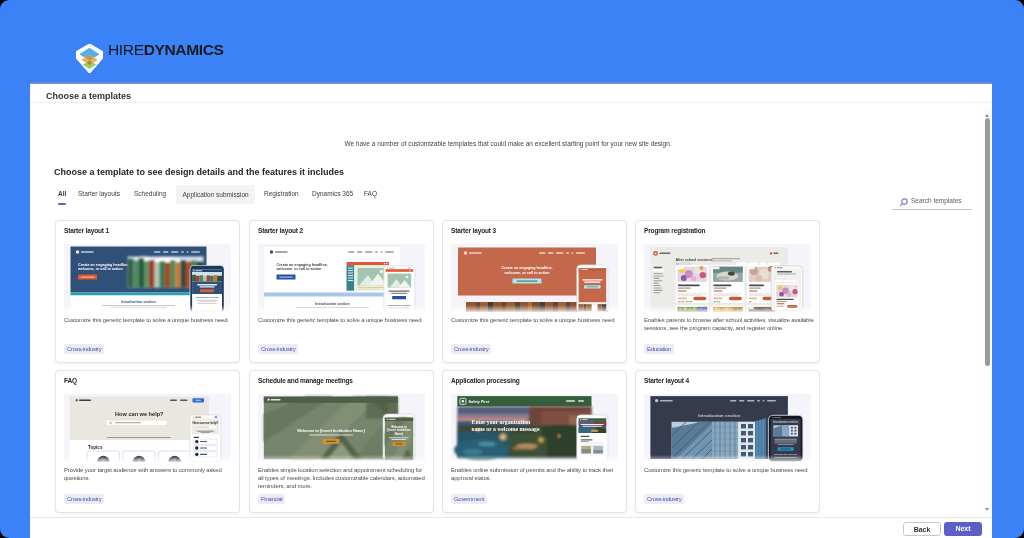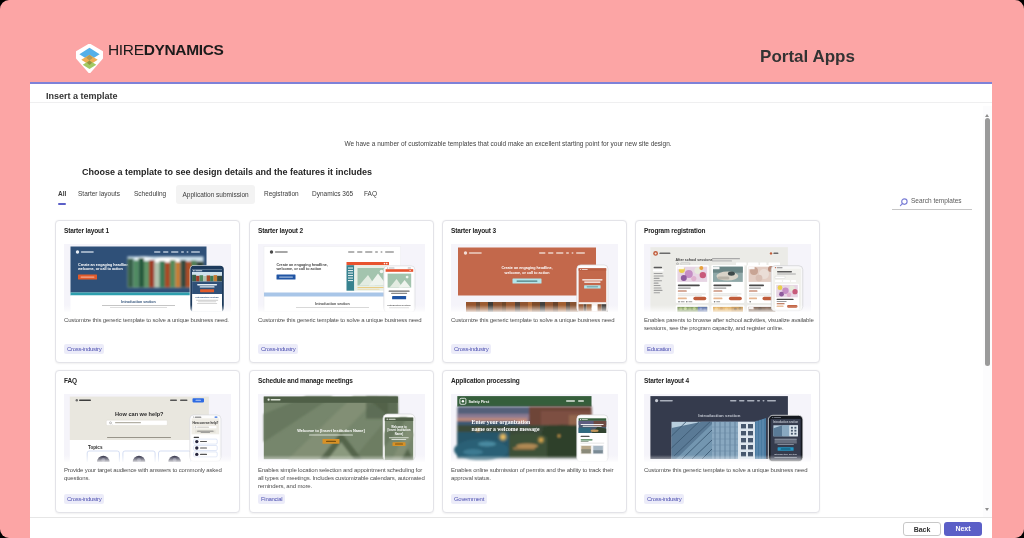--- a/index.html
+++ b/index.html
@@ -1,34 +1,34 @@
 <!DOCTYPE html>
 <html><head>
 <meta charset="utf-8">
 <style>
 * { margin:0; padding:0; box-sizing:border-box; }
 html,body { width:1024px; height:538px; background:#000; font-family:"Liberation Sans", sans-serif; }
-#app { position:relative; width:1024px; height:538px; background:#fca5a5; border-radius:9px; overflow:hidden; }
+#app { position:relative; width:1024px; height:538px; background:#3b82f6; border-radius:9px; overflow:hidden; }
 
 
 #logo { position:absolute; left:75px; top:42px; }
 #logoicon { position:absolute; left:0; top:2px; width:29px; height:29px; }
 #logotext { position:absolute; left:33px; top:0; width:230px; color:#1b1b1b; }
 .lt1 { font-size:15.5px; line-height:16px; letter-spacing:-0.35px; font-weight:400; }
 .lt1 b, .lt2 b { font-weight:700; }
 .lt2 { font-size:14px; line-height:14px; margin-top:1px; letter-spacing:-0.55px; font-weight:400; }
 #apptitle { position:absolute; left:700px; width:215px; top:47px; text-align:center; font-size:17px; font-weight:700; color:#333; }
 
 
 #panel { position:absolute; left:30px; top:82px; width:962px; height:456px; background:#fff; border-top:2px solid #7e82d8; }
 #panelhead { position:absolute; left:0; top:0; width:100%; height:19px; border-bottom:1px solid #efeff0; }
 #panelhead span { position:absolute; left:16px; top:7px; font-size:9px; font-weight:700; color:#333; }
 #bigq { position:absolute; left:0; top:32.5px; width:956px; text-align:center; font-size:13px; font-weight:700; letter-spacing:-0.1px; color:#2b2b2b; }
 #bigsub { position:absolute; left:0; top:55.5px; width:956px; text-align:center; font-size:6.5px; color:#3f3f3f; }
-#secttitle { position:absolute; left:24px; top:83px; font-size:9px; font-weight:700; color:#252525;margin-left:28px; }
+#secttitle { position:absolute; left:24px; top:83px; font-size:9px; font-weight:700; color:#252525; }
 
 
 #tabs { position:absolute; left:24px; top:103px; height:16px; font-size:6.5px; color:#3b3b3b; }
 .tab { position:absolute; top:0; height:14px; line-height:14px; white-space:nowrap; }
 #tab-all { left:4px; font-weight:700; }
 #tab-all:after { content:""; position:absolute; left:-0.5px; width:8.5px; top:15.5px; height:2px; background:#5b5fc7; border-radius:1px; }
 #tab-sl { left:24px; }
 #tab-sc { left:80px; }
 #tab-as { left:122px; background:#f3f3f3; border-radius:3px; padding:0 6.5px; top:-2.5px; height:19px; line-height:19px; }
 #tab-re { left:210px; }
@@ -79,25 +79,24 @@
       <path d="M15 4 L25.5 10.5 L15 17 L4.5 10.5 Z" fill="#55b0e8"></path>
       <path d="M15 11 L23.5 16.3 L15 21.6 L6.5 16.3 Z" fill="#f0ae53"></path>
       <path d="M15 11 L18.4 14.1 L15 17 L11.6 14.1 Z" fill="#b49a54"></path>
       <path d="M15 17 L22 21.4 L15 25.8 L8 21.4 Z" fill="#a2c964"></path>
       <path d="M15 17 L17.7 19.4 L15 21.6 L12.3 19.4 Z" fill="#97923f"></path>
     </svg>
     <div id="logotext">
       <div class="lt1">HIRE<b>DYNAMICS</b></div>
     </div>
   </div>
-  <div id="apptitle">Portal Apps</div>
 
   <div id="panel">
     <div id="panelhead">
-        <span>Insert a template</span>
+        <span>Choose a templates</span>
       </div>
     <div id="bigsub">We have a number of customizable templates that could make an excellent starting point for your new site design.</div>
     <div id="secttitle">Choose a template to see design details and the features it includes</div>
     <div id="tabs">
       <span class="tab" id="tab-all">All</span>
       <span class="tab" id="tab-sl">Starter layouts</span>
       <span class="tab" id="tab-sc">Scheduling</span>
       <span class="tab" id="tab-as">Application submission</span>
       <span class="tab" id="tab-re">Registration</span>
       <span class="tab" id="tab-dy">Dynamics 365</span>

